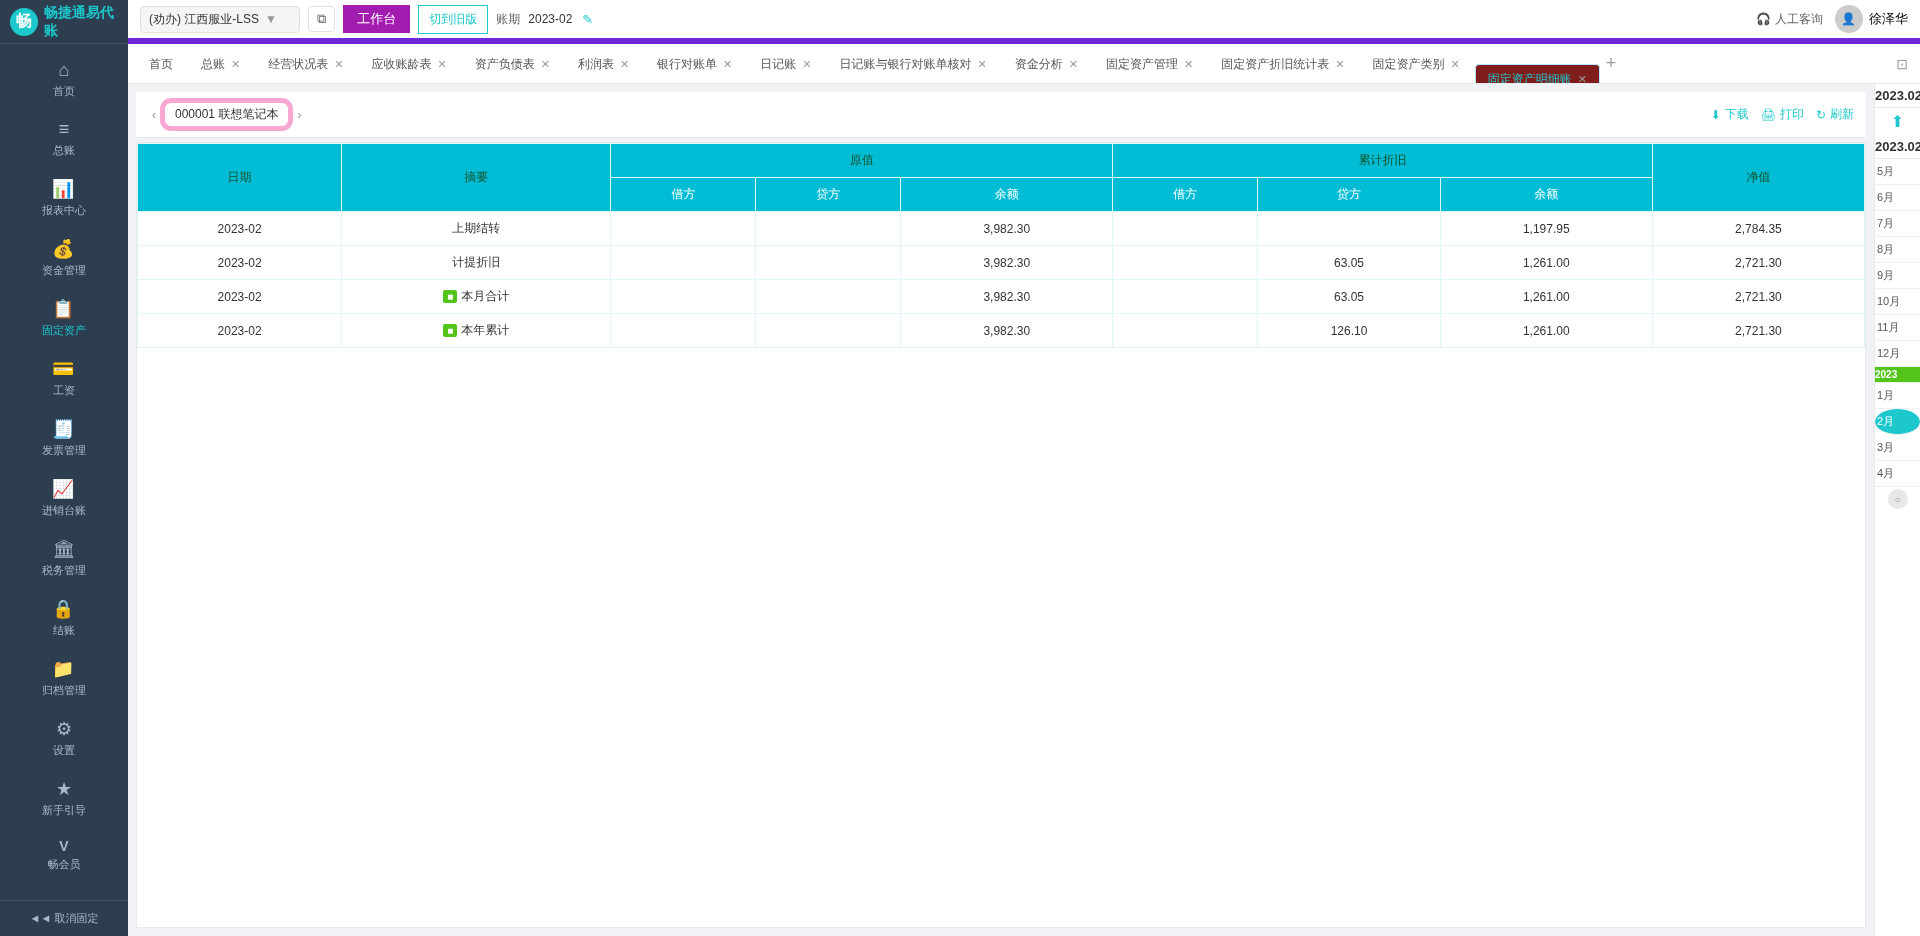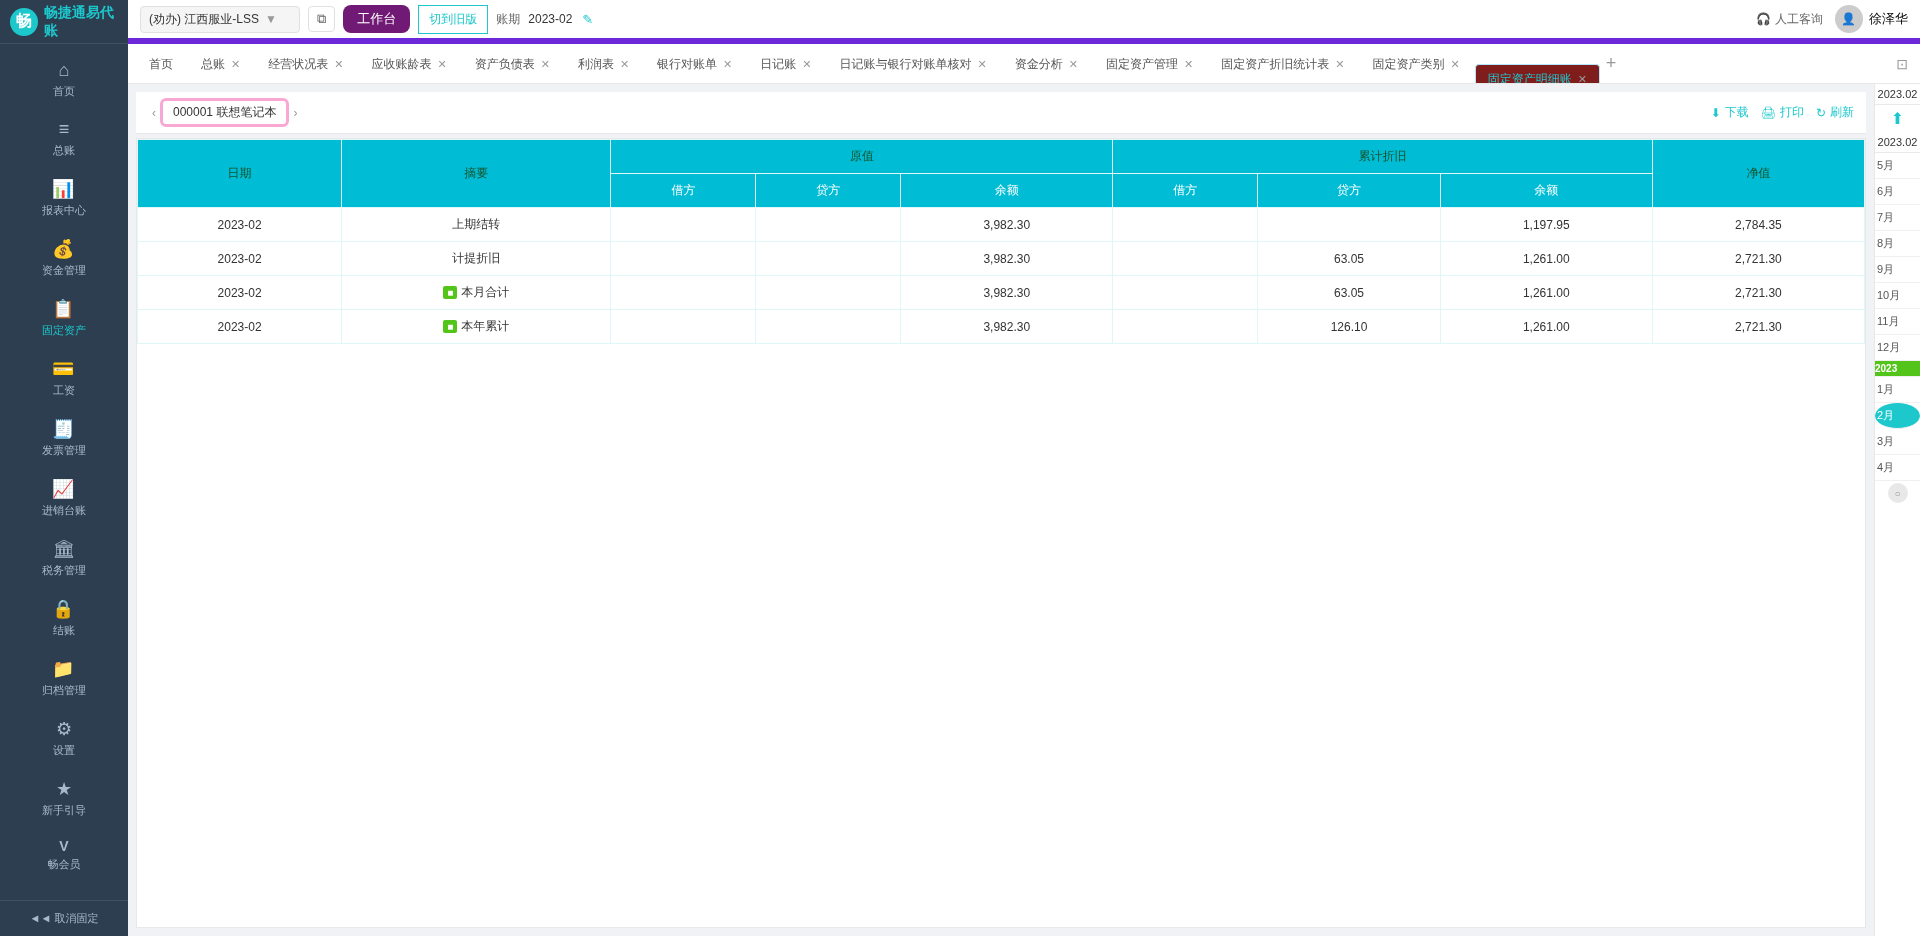--- a/index.html
+++ b/index.html
@@ -20,21 +20,21 @@
     .sidebar-bottom { padding: 10px 4px; color: #a8b9cc; font-size: 11px; display: flex; align-items: center; justify-content: center; cursor: pointer; border-top: 1px solid #3d5166; }
 
     
     .main-area { flex: 1; display: flex; flex-direction: column; overflow: hidden; }
 
     
     .topbar { background: #fff; height: 44px; display: flex; align-items: center; padding: 0 12px; border-bottom: 6px solid #6d28d9; flex-shrink: 0; gap: 8px; }
     .company-select { display: flex; align-items: center; background: #f5f5f5; border: 1px solid #e0e0e0; border-radius: 4px; padding: 4px 8px; cursor: pointer; min-width: 160px; font-size: 12px; color: #333; }
     .company-select .chevron { margin-left: 6px; color: #999; }
     .copy-btn { background: none; border: 1px solid #e0e0e0; border-radius: 4px; padding: 4px 8px; cursor: pointer; color: #666; font-size: 13px; }
-    .workbench-btn { background: #701a75; color: white; border: none; border-radius: 8px; padding: 5px 14px; cursor: pointer; font-size: 13px; }
+    .workbench-btn { background: #a21caf; color: white; border: none; border-radius: 0; padding: 5px 14px; cursor: pointer; font-size: 13px; }
     .switch-btn { background: none; border: 1px solid #1dc8cd; color: #1dc8cd; border-radius: 0; padding: 5px 10px; cursor: pointer; font-size: 12px; }
     .period-label { color: #666; font-size: 12px; }
     .period-value { color: #333; font-size: 12px; }
     .period-edit { color: #1dc8cd; font-size: 13px; cursor: pointer; margin-left: 2px; }
     .topbar-right { margin-left: auto; display: flex; align-items: center; gap: 12px; }
     .service-btn { display: flex; align-items: center; color: #666; font-size: 12px; cursor: pointer; gap: 4px; }
     .user-info { display: flex; align-items: center; gap: 6px; cursor: pointer; }
     .user-avatar { width: 28px; height: 28px; background: #ccc; border-radius: 50%; display: flex; align-items: center; justify-content: center; font-size: 12px; color: white; }
 
     
@@ -48,38 +48,38 @@
 
     
     .content-area { flex: 1; display: flex; overflow: hidden; }
 
     
     .main-content { flex: 1; display: flex; flex-direction: column; padding: 8px; overflow: hidden; }
 
     
     .breadcrumb { display: flex; align-items: center; background: #fff; padding: 6px 12px; border-bottom: 1px solid #e8e8e8; font-size: 12px; color: #666; }
     .breadcrumb .nav-arrow { cursor: pointer; color: #999; padding: 0 4px; }
-    .breadcrumb .breadcrumb-item { background: #fff; border: 3px solid #f9a8d4; padding: 3px 10px; border-radius: 6px; color: #333; }
+    .breadcrumb .breadcrumb-item { background: #fff; border: 5px solid #f9a8d4; padding: 3px 10px; border-radius: 11px; color: #333; }
     .breadcrumb .breadcrumb-actions { margin-left: auto; display: flex; gap: 12px; }
     .breadcrumb-action { color: #1dc8cd; cursor: pointer; font-size: 12px; display: flex; align-items: center; gap: 4px; }
 
     
     .table-container { flex: 1; background: #fff; overflow: auto; margin-top: 4px; border: 1px solid #e8e8e8; }
     .data-table { width: 100%; border-collapse: collapse; }
     .data-table th, .data-table td { border: 1px solid #e0f7fa; padding: 8px 12px; text-align: center; font-size: 12px; }
     .data-table thead tr:first-child { background: #00bcd4; color: white; }
     .data-table thead tr:last-child th { background: #00bcd4; color: white; }
     .data-table thead th { color: #14532d; font-weight: 500; }
     .data-table tbody td { color: #333; }
     .badge-green { display: inline-block; background: #52c41a; color: white; font-size: 10px; padding: 1px 4px; border-radius: 2px; margin-right: 4px; }
     .num-cell { text-align: right; }
 
     
     .right-sidebar { width: 46px; background: #fff; border-left: 1px solid #e8e8e8; display: flex; flex-direction: column; align-items: center; overflow-y: auto; flex-shrink: 0; }
-    .year-header { background: #fff; color: #333; font-size: 11px; padding: 4px 0; cursor: pointer; text-align: center; width: 100%; border-bottom: 1px solid #e8e8e8; }
+    .year-header { background: #fff; color: #333; font-size: 13px; padding: 4px 0; cursor: pointer; text-align: center; width: 100%; border-bottom: 1px solid #e8e8e8; font-weight: bold; }
     .month-item { width: 100%; text-align: left; padding: 5px 2px; font-size: 11px; color: #555; cursor: pointer; border-bottom: 1px solid #f0f0f0; }
     .month-item.active { background: #1dc8cd; color: white; border-radius: 50%; }
     .month-item.year-label { background: #52c41a; color: white; font-size: 10px; padding: 2px 0; font-weight: bold; }
     .up-arrow { color: #1dc8cd; font-size: 16px; cursor: pointer; padding: 4px 0; }
     .scroll-indicator { width: 20px; height: 20px; border-radius: 50%; background: #e8e8e8; display: flex; align-items: center; justify-content: center; color: #999; font-size: 10px; cursor: pointer; margin: 2px 0; }
   </style>
 </head>
 <body>
 
 <div class="app-container">

